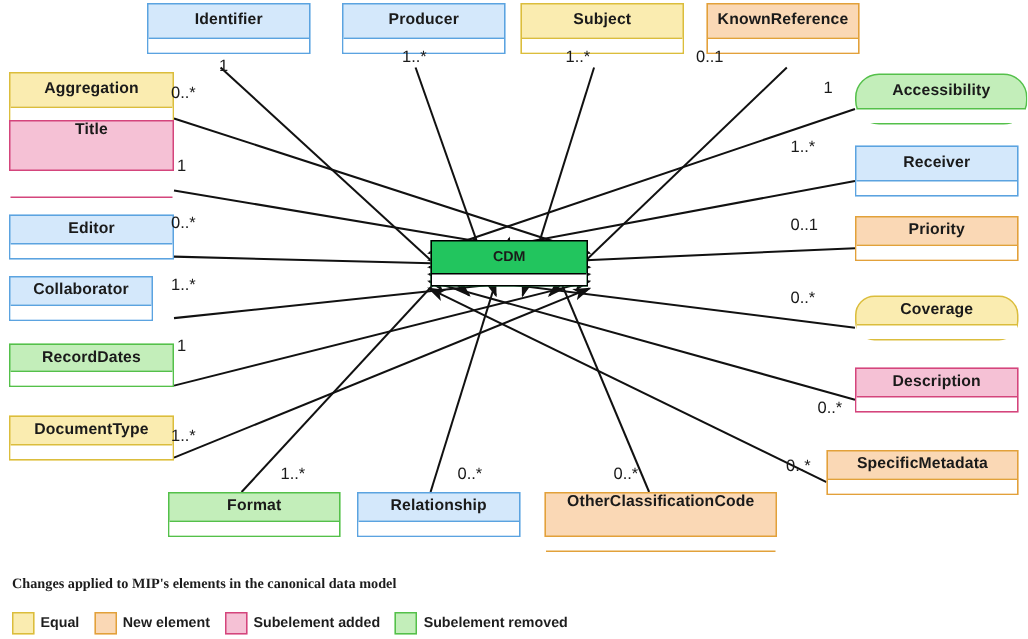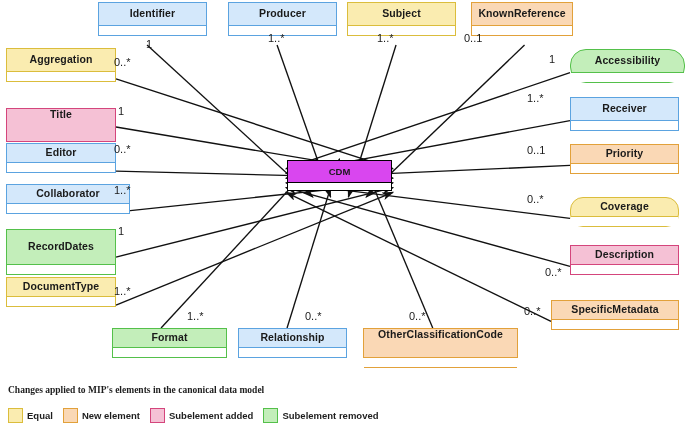--- a/index.html
+++ b/index.html
@@ -54,21 +54,21 @@
     background: #ffffff;
     border-top-width: 1.3px;
     border-top-style: solid;
     border-top-color: inherit;
   }
   
   .cdm-box {
     position: absolute;
     box-sizing: border-box;
     border: 1.6px solid #000000;
-    background: #d946ef;
+    background: #22c55e;
     display: flex;
     flex-direction: column;
     z-index: 6;
   }
   .cdm-title {
     flex: 1 1 auto;
     display: flex;
     align-items: center;
     justify-content: center;
     font-size: 9.5px;
@@ -176,33 +176,33 @@
         <div class="uml-compartment" style="border-top-color: rgb(219, 189, 60);"></div>
       </div>
       <div class="uml-box" style="left: 471px; top: 2px; width: 102px; height: 34px; background: rgb(250, 216, 181); border-color: rgb(226, 161, 58); color: rgb(226, 161, 58);">
         <div class="uml-title">KnownReference</div>
         <div class="uml-compartment" style="border-top-color: rgb(226, 161, 58);"></div>
       </div>
       <div class="uml-box" style="left: 6px; top: 48px; width: 110px; height: 34px; background: rgb(250, 236, 176); border-color: rgb(219, 189, 60); color: rgb(219, 189, 60);">
         <div class="uml-title">Aggregation</div>
         <div class="uml-compartment" style="border-top-color: rgb(219, 189, 60);"></div>
       </div>
-      <div class="uml-box" style="left: 6px; top: 108px; width: 110px; height: 34px; background: rgb(245, 193, 213); border-color: rgb(212, 69, 124); color: rgb(212, 69, 124); gap: 39px;">
+      <div class="uml-box" style="left: 6px; top: 80px; width: 110px; height: 34px; background: rgb(245, 193, 213); border-color: rgb(212, 69, 124); color: rgb(212, 69, 124); gap: 39px;">
         <div class="uml-title">Title</div>
         <div class="uml-compartment" style="border-top-color: rgb(212, 69, 124);"></div>
       </div>
       <div class="uml-box" style="left: 6px; top: 143px; width: 110px; height: 30px; background: rgb(212, 232, 251); border-color: rgb(91, 163, 224); color: rgb(91, 163, 224);">
         <div class="uml-title">Editor</div>
         <div class="uml-compartment" style="border-top-color: rgb(91, 163, 224);"></div>
       </div>
-      <div class="uml-box" style="left: 6px; top: 184px; width: 124px; height: 30px; background: rgb(212, 232, 251); border-color: rgb(91, 163, 224); color: rgb(91, 163, 224);">
+      <div class="uml-box" style="left: 6px; top: 184px; width: 96px; height: 30px; background: rgb(212, 232, 251); border-color: rgb(91, 163, 224); color: rgb(91, 163, 224);">
         <div class="uml-title">Collaborator</div>
         <div class="uml-compartment" style="border-top-color: rgb(91, 163, 224);"></div>
       </div>
-      <div class="uml-box" style="left: 6px; top: 229px; width: 110px; height: 46px; background: rgb(195, 238, 186); border-color: rgb(84, 192, 74); color: rgb(84, 192, 74);">
+      <div class="uml-box" style="left: 6px; top: 229px; width: 110px; height: 29px; background: rgb(195, 238, 186); border-color: rgb(84, 192, 74); color: rgb(84, 192, 74);">
         <div class="uml-title">RecordDates</div>
         <div class="uml-compartment" style="border-top-color: rgb(84, 192, 74);"></div>
       </div>
       <div class="uml-box" style="left: 6px; top: 277px; width: 110px; height: 30px; background: rgb(250, 236, 176); border-color: rgb(219, 189, 60); color: rgb(219, 189, 60);">
         <div class="uml-title">DocumentType</div>
         <div class="uml-compartment" style="border-top-color: rgb(219, 189, 60);"></div>
       </div>
       <div class="uml-box" style="left: 570px; top: 49px; width: 115px; height: 34px; background: rgb(195, 238, 186); border-color: rgb(84, 192, 74); color: rgb(84, 192, 74); border-radius: 16px;">
         <div class="uml-title">Accessibility</div>
         <div class="uml-compartment" style="border-top-color: rgb(84, 192, 74);"></div>

